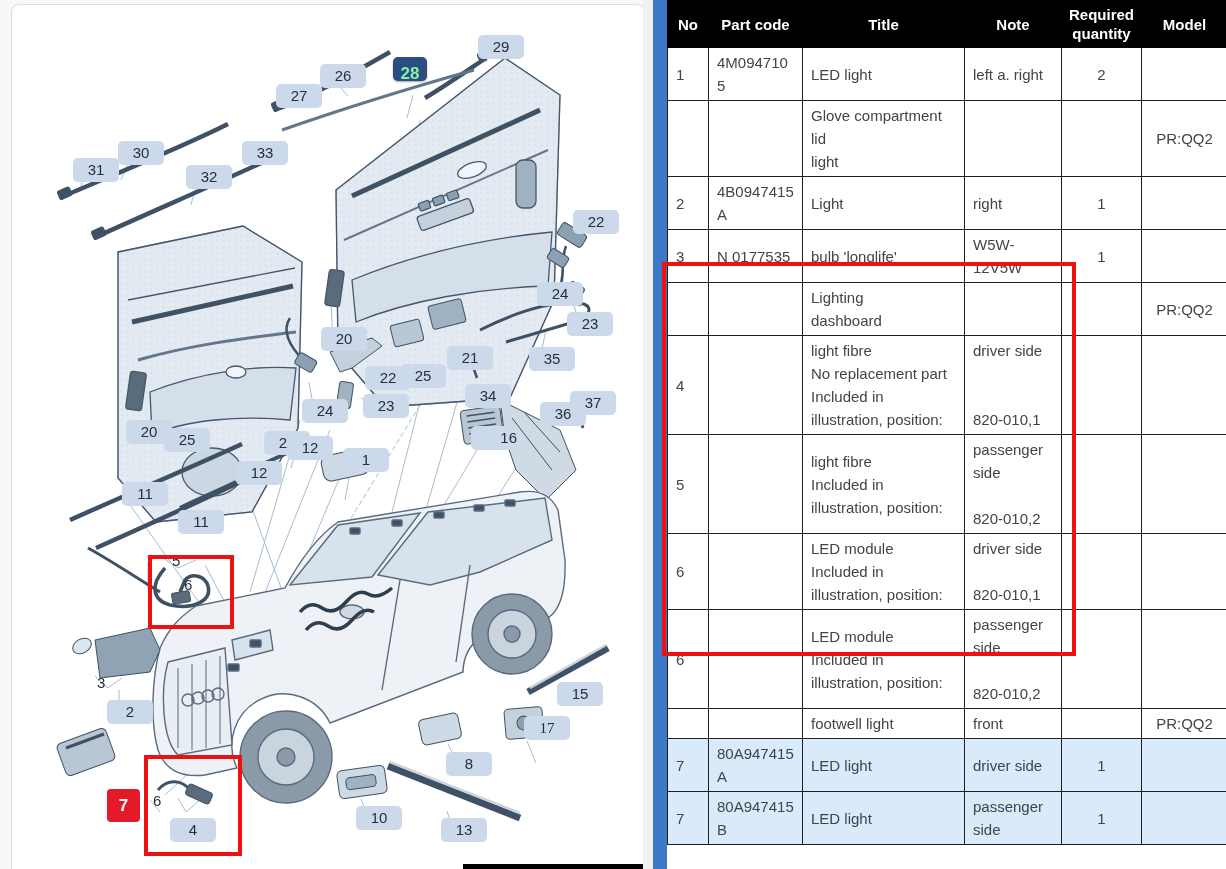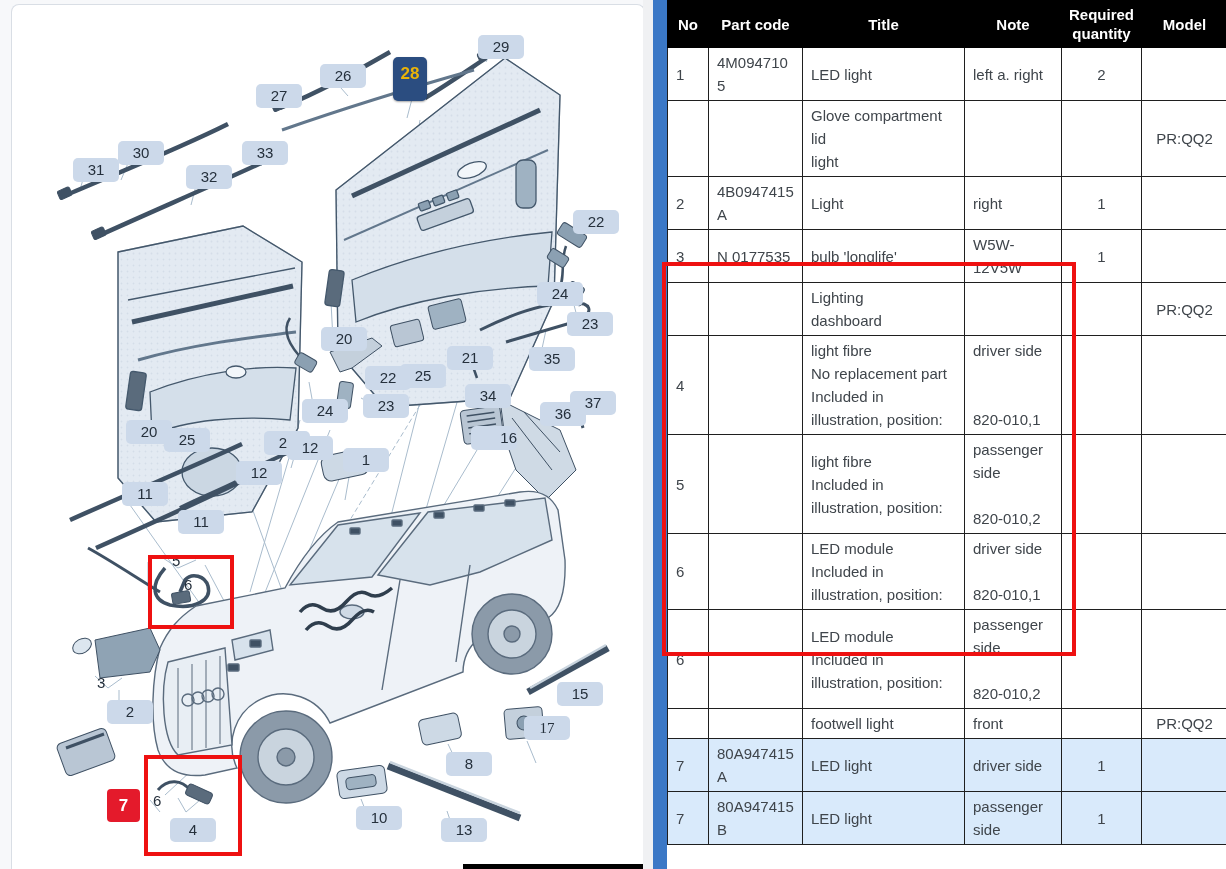--- a/index.html
+++ b/index.html
@@ -8,21 +8,21 @@
     background:#fff;font-family:"Liberation Sans",sans-serif;
   }
   
   .left-pane{position:absolute;left:0;top:0;width:653px;height:869px;background:#f7f8fa;}
   .diagram-card{position:absolute;left:11px;top:4px;width:632px;height:865px;background:#fff;
     border:1px solid #d9dee5;border-bottom:none;border-radius:8px 8px 0 0;overflow:hidden;}
   .diagram-card svg{position:absolute;left:-12px;top:-5px;}
   #diagram-labels{position:absolute;left:0;top:0;width:653px;height:869px;pointer-events:none;}
   .lbl{position:absolute;pointer-events:auto;text-align:center;color:#25303c;font-size:15px;}
   .lbl.chip{width:46px;height:24px;line-height:24px;background:var(--chip-bg,#ccd9ea);border-radius:5px;}
-  .lbl.sel{width:34px;height:44px;line-height:33px;background:var(--selected-bg,#2b4d80);color:#eab308;
+  .lbl.sel{width:34px;height:24px;line-height:33px;background:var(--selected-bg,#2b4d80);color:#86efac;
     font-weight:bold;font-size:17px;border-radius:5px;box-shadow:0 1px 2px rgba(0,0,0,.35);}
   .lbl.alert{width:33px;height:33px;line-height:33px;background:var(--alert-bg,#e41a2b);color:#fff;
     font-weight:bold;font-size:17px;border-radius:4px;}
   .lbl.plain{background:none;}
   .hlbox{position:absolute;border:4px solid var(--highlight-border,#ee1111);pointer-events:none;}
   .bottom-strip{position:absolute;left:463px;top:864px;width:182px;height:5px;background:#000;}
   .scroll-track{position:absolute;left:643px;top:0;width:10px;height:869px;background:#f0f1f3;}
   .splitter{position:absolute;left:653px;top:0;width:14px;height:869px;background:var(--splitter-blue,#3b78c6);cursor:col-resize;}
   
   .table-pane{position:absolute;left:667px;top:0;width:559px;height:869px;overflow:hidden;background:#fff;}
@@ -238,21 +238,21 @@
         <path d="M388,766 L520,818" stroke-width="7" fill="none"></path>
         <path d="M390,762 L520,813" stroke="#c9d4de" stroke-width="2.5" fill="none"></path>
       </g>
     </svg>
   </div>
   <div id="diagram-labels">
       <div class="lbl chip" style="left: 73px; top: 158px;">31</div>
       <div class="lbl chip" style="left: 118px; top: 141px;">30</div>
       <div class="lbl chip" style="left: 186px; top: 165px;">32</div>
       <div class="lbl chip" style="left: 242px; top: 141px;">33</div>
-      <div class="lbl chip" style="left: 256px; top: 84px;">27</div>
+      <div class="lbl chip" style="left: 276px; top: 84px;">27</div>
       <div class="lbl chip" style="left: 320px; top: 64px;">26</div>
       <div class="lbl sel" style="left: 393px; top: 57px;">28</div>
       <div class="lbl chip" style="left: 478px; top: 35px;">29</div>
       <div class="lbl chip" style="left: 573px; top: 210px;">22</div>
       <div class="lbl chip" style="left: 537px; top: 282px;">24</div>
       <div class="lbl chip" style="left: 567px; top: 312px;">23</div>
       <div class="lbl chip" style="left: 321px; top: 327px;">20</div>
       <div class="lbl chip" style="left: 400px; top: 364px;">25</div>
       <div class="lbl chip" style="left: 447px; top: 346px;">21</div>
       <div class="lbl chip" style="left: 529px; top: 347px;">35</div>

